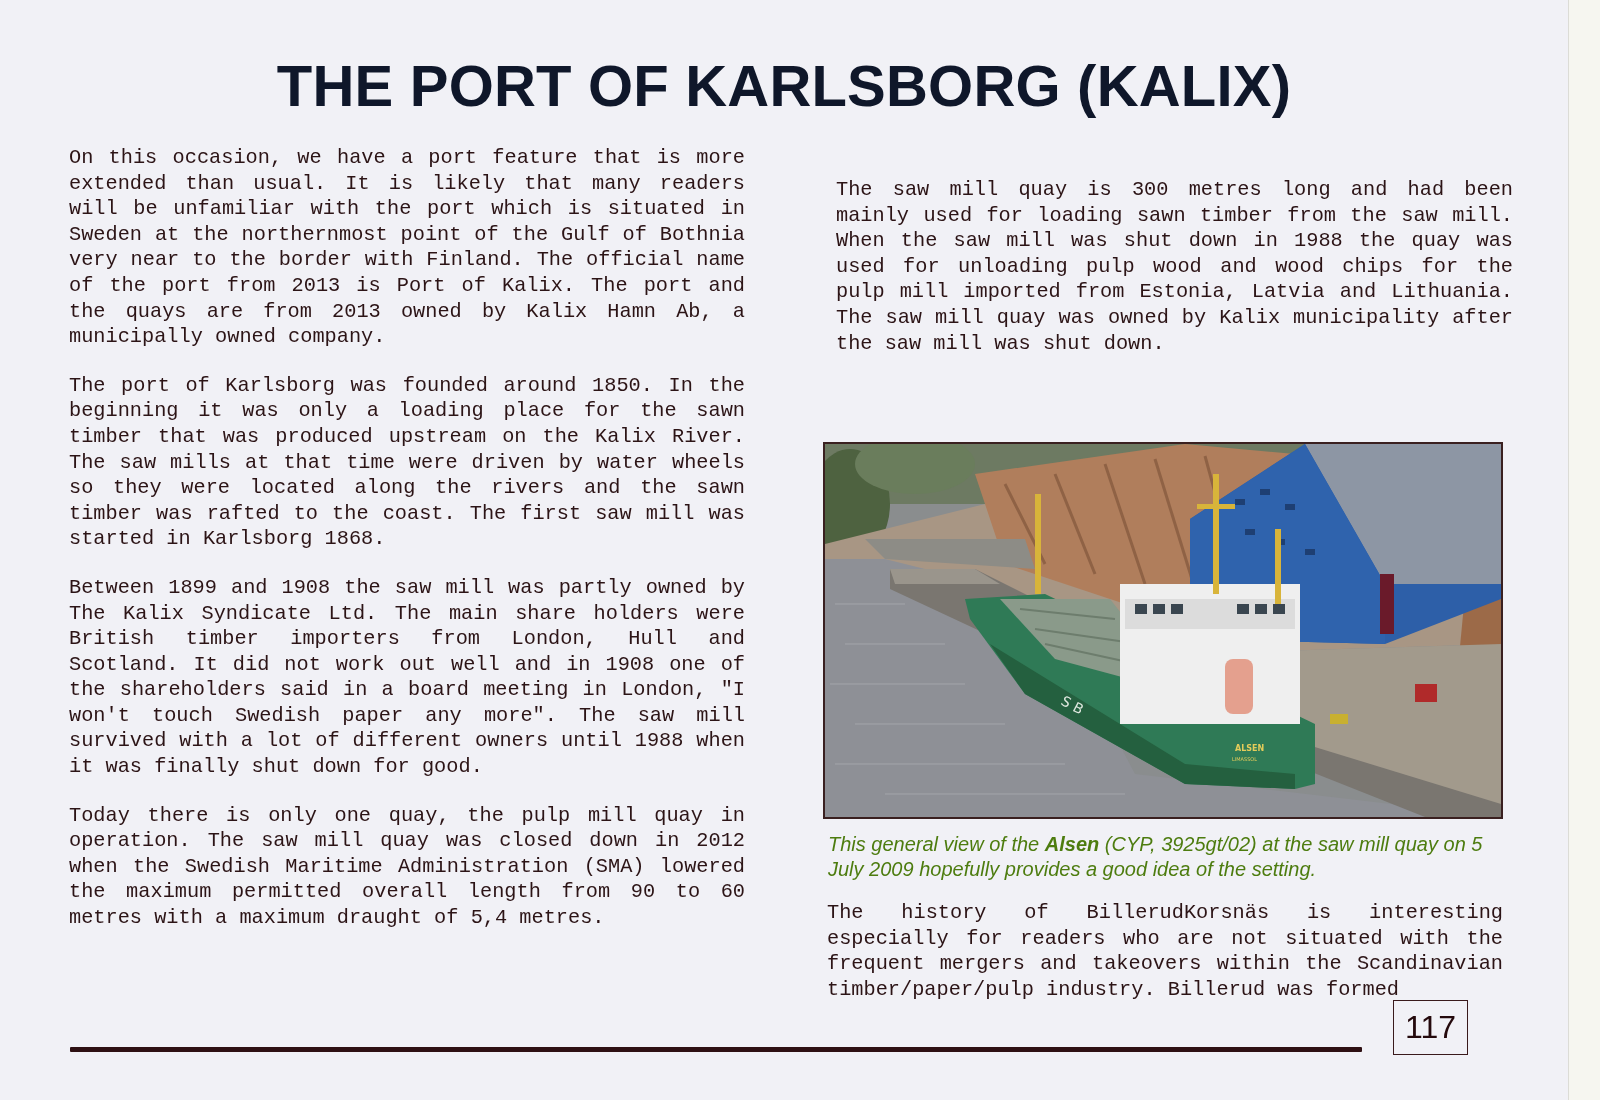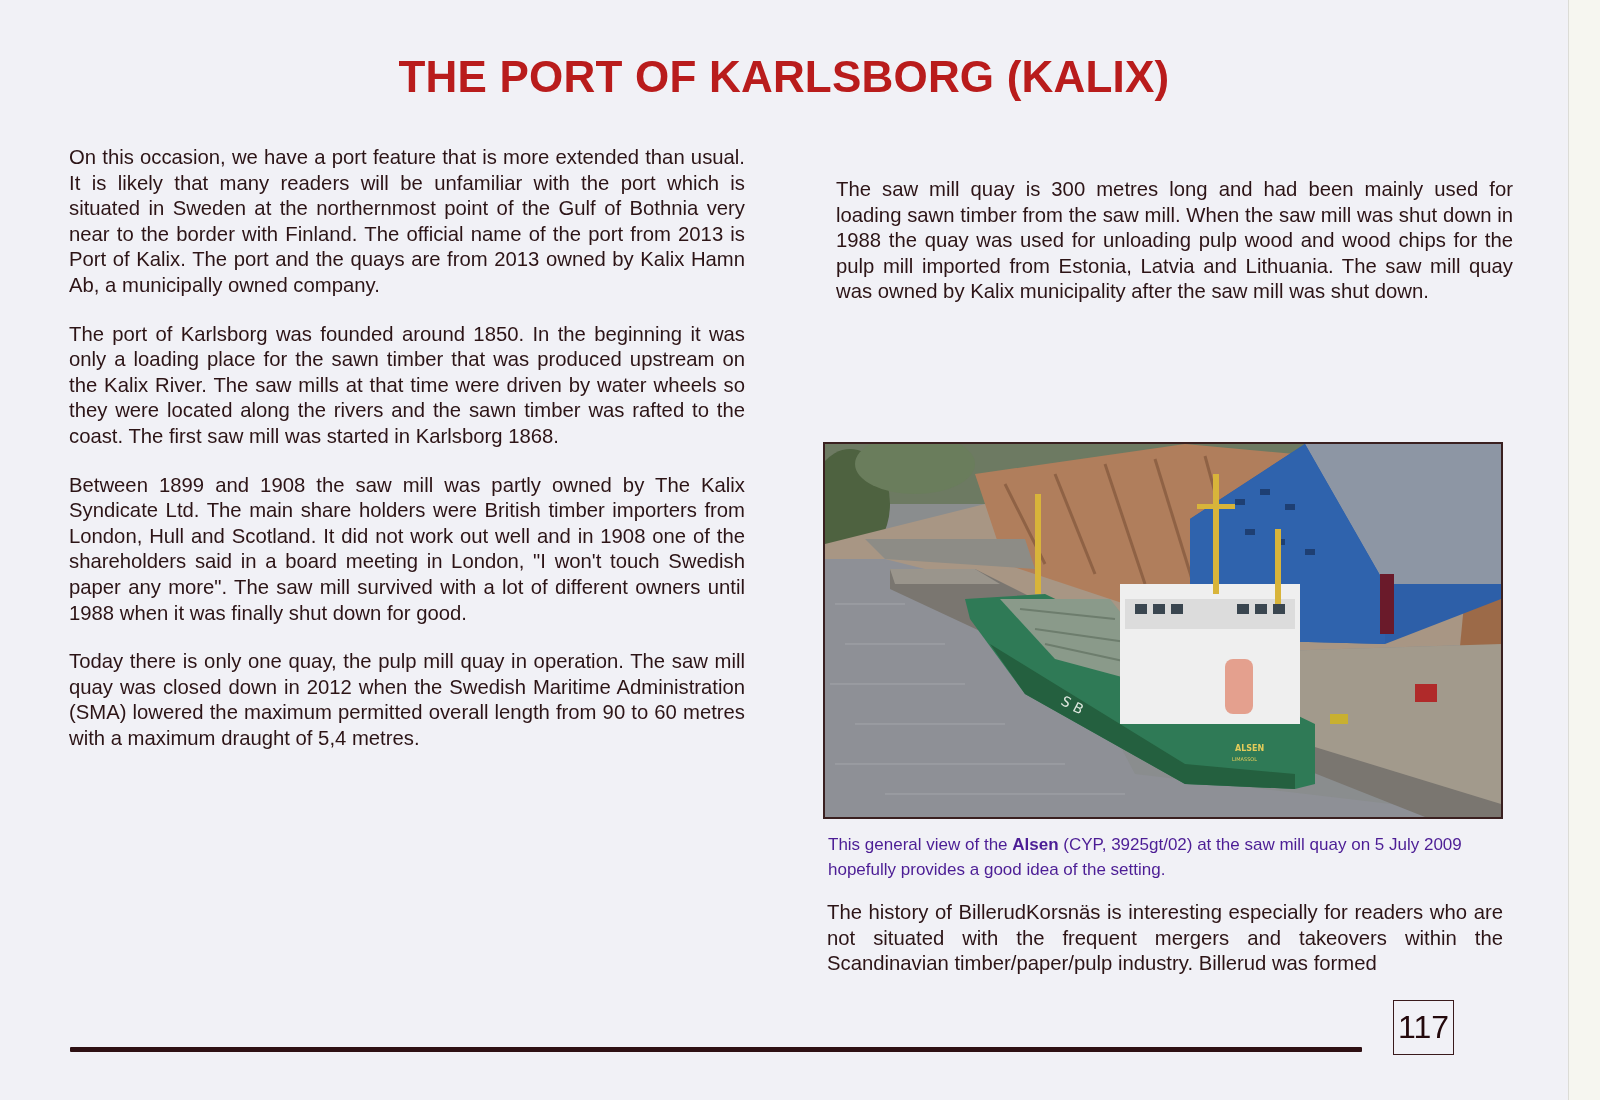--- a/index.html
+++ b/index.html
@@ -32,34 +32,35 @@
     background: #f6f6f0;
     border-left: 1px solid #dcdcd6;
   }
   .title {
     position: absolute;
     left: 0;
     top: 52px;
     width: 1568px;
     text-align: center;
     font-weight: bold;
-    font-size: 44px;
+    font-size: 58px;
     letter-spacing: 0.2px;
-    color: #b91c1c;
+    color: #0f172a;
     margin: 0;
   }
   .col {
     position: absolute;
     font-size: 20.3px;
     line-height: 25.6px;
     text-align: justify;
     color: #2c1416;
   }
   .col p {
     margin: 0 0 23px 0;
+    font-family: Liberation Mono, monospace;
   }
   .col-left {
     left: 69px;
     top: 145px;
     width: 676px;
   }
   .col-right {
     left: 836px;
     top: 141px;
     width: 677px;
@@ -75,44 +76,45 @@
     box-sizing: border-box;
     overflow: hidden;
     background: #8f8a84;
   }
   .photo svg { display: block; }
   .caption {
     position: absolute;
     left: 828px;
     top: 832px;
     width: 676px;
-    font-size: 17px;
+    font-size: 20px;
     line-height: 25px;
-    color: #4c1d95;
+    font-style: italic;
+    color: #4d7c0f;
   }
   .caption b { font-weight: bold; }
   .col-right-bottom {
     left: 827px;
     top: 900px;
     width: 676px;
   }
   .footer-rule {
     position: absolute;
     left: 70px;
     top: 1047px;
     width: 1292px;
     height: 5px;
     background: #2e1013;
     border-radius: 1px;
   }
   .page-number {
     position: absolute;
     left: 1393px;
     top: 1000px;
-    width: 61px;
+    width: 75px;
     height: 55px;
     box-sizing: border-box;
     border: 1.5px solid #3a1a1c;
     text-align: center;
     font-size: 32px;
     line-height: 52px;
     color: #24090c;
   }
 </style>
 </head>

